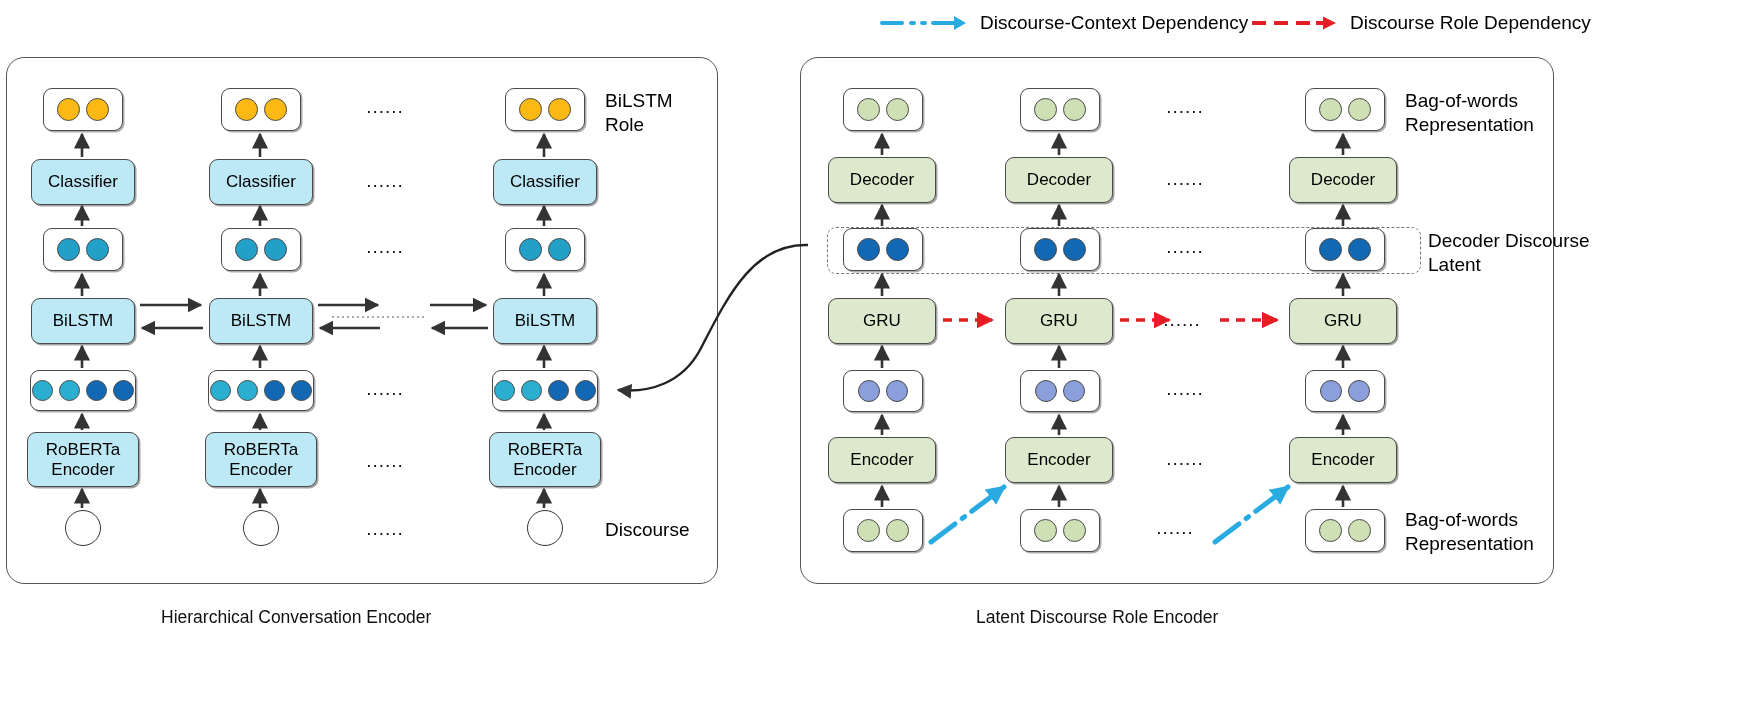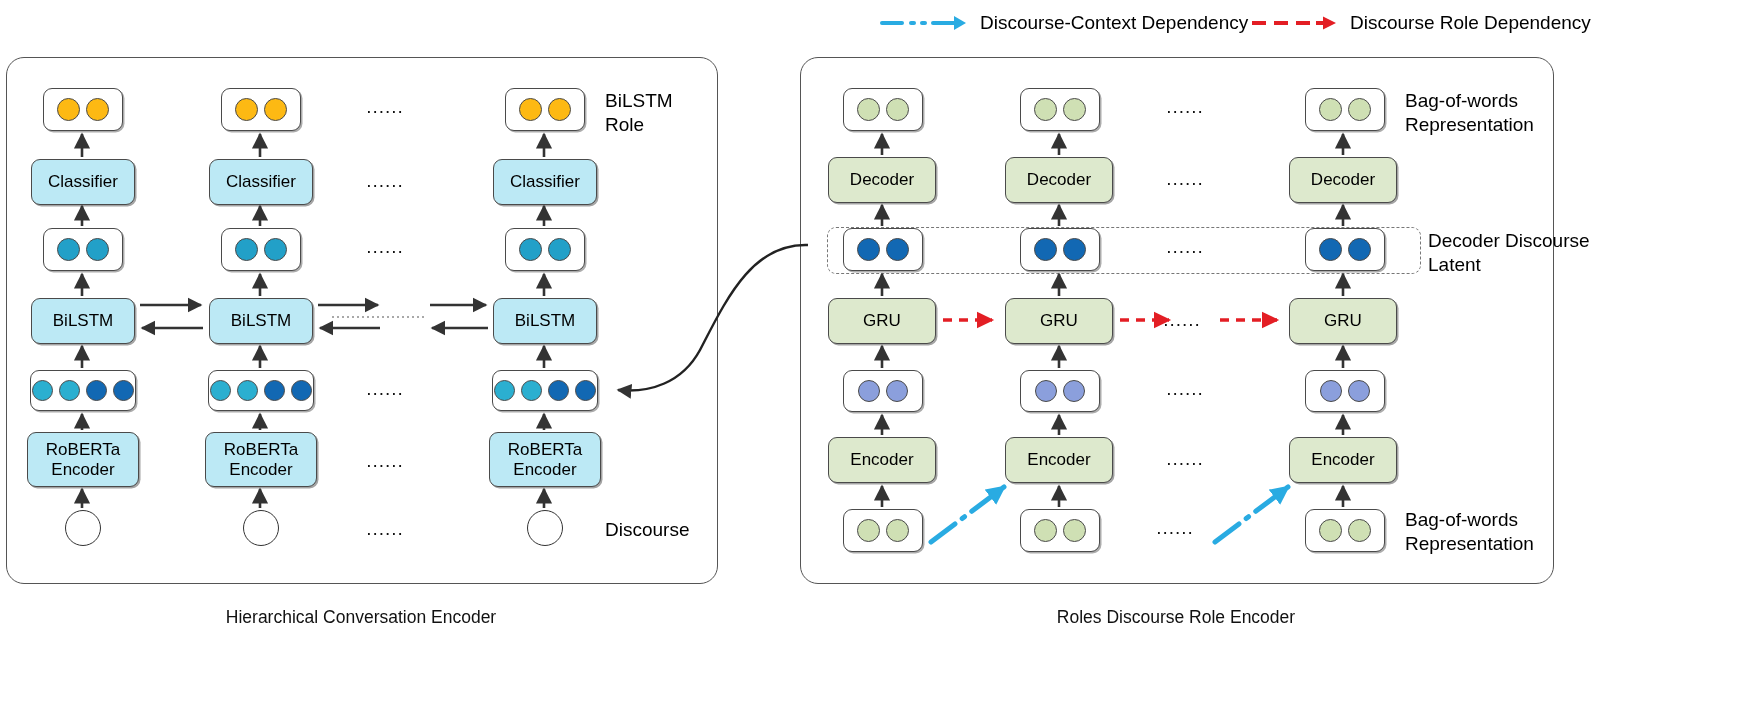--- a/index.html
+++ b/index.html
@@ -9,21 +9,21 @@
   #legend{position:absolute;left:810px;top:8px;width:760px;height:30px;}
   .legend-item{position:absolute;display:flex;align-items:center;height:30px;}
   .legend-text{font-size:19px;color:#000;white-space:nowrap;}
   .lg-line{width:88px;height:20px;margin-right:12px;}
 
   
   .panel{position:absolute;border:1.6px solid #555;border-radius:18px;background:#fff;}
   #panel-left{left:6px;top:57px;width:710px;height:525px;}
   #panel-right{left:800px;top:57px;width:752px;height:525px;}
 
-  .panel-caption{position:absolute;font-size:17.5px;color:#111;white-space:nowrap;text-align:center;}
+  .panel-caption{position:absolute;font-size:17.5px;color:#111;white-space:nowrap;}
 
   
   .procbox{position:absolute;border:1.4px solid #4a4a4a;border-radius:9px;
            display:flex;align-items:center;justify-content:center;
            font-size:17px;line-height:1.12;text-align:center;
            box-shadow:1.5px 1.5px 0 rgba(90,90,90,.55);}
   .blue-box{background:#bce9f5;}
   .green-box{background:#dde9cd;}
 
   .dotbox{position:absolute;border:1.4px solid #4a4a4a;border-radius:9px;background:#fff;
@@ -239,21 +239,21 @@
   <span class="dot" style="width:21px;height:21px;background:#cfe0b4;"></span>
   <span class="dot" style="width:21px;height:21px;background:#cfe0b4;"></span>
 </div>
 <div class="ellipsis" style="left:1145px;top:517px;width:60px;">......</div>
 
 <div class="side-label" style="left:1405px;top:508px;">
   <div>Bag-of-words</div>
   <div>Representation</div>
 </div>
 
-<div class="panel-caption" style="left:976px;top:607px;width:400px;">Roles Discourse Role Encoder</div>
+<div class="panel-caption" style="left:976px;top:607px;width:400px;">Latent Discourse Role Encoder</div>
 
 <svg class="overlay" xmlns="http://www.w3.org/2000/svg">
   <defs>
     <marker id="ah" markerWidth="7" markerHeight="7" refX="5.6" refY="3.5" orient="auto" markerUnits="strokeWidth">
       <path d="M0,0.4 L6.2,3.5 L0,6.6 z" fill="#333"></path>
     </marker>
     <marker id="ahr" markerWidth="5.2" markerHeight="5.2" refX="4.2" refY="2.6" orient="auto" markerUnits="strokeWidth">
       <path d="M0,0.3 L4.8,2.6 L0,4.9 z" fill="#E31E24"></path>
     </marker>
     <marker id="ahb" markerWidth="4.2" markerHeight="4.2" refX="3.4" refY="2.1" orient="auto" markerUnits="strokeWidth">

